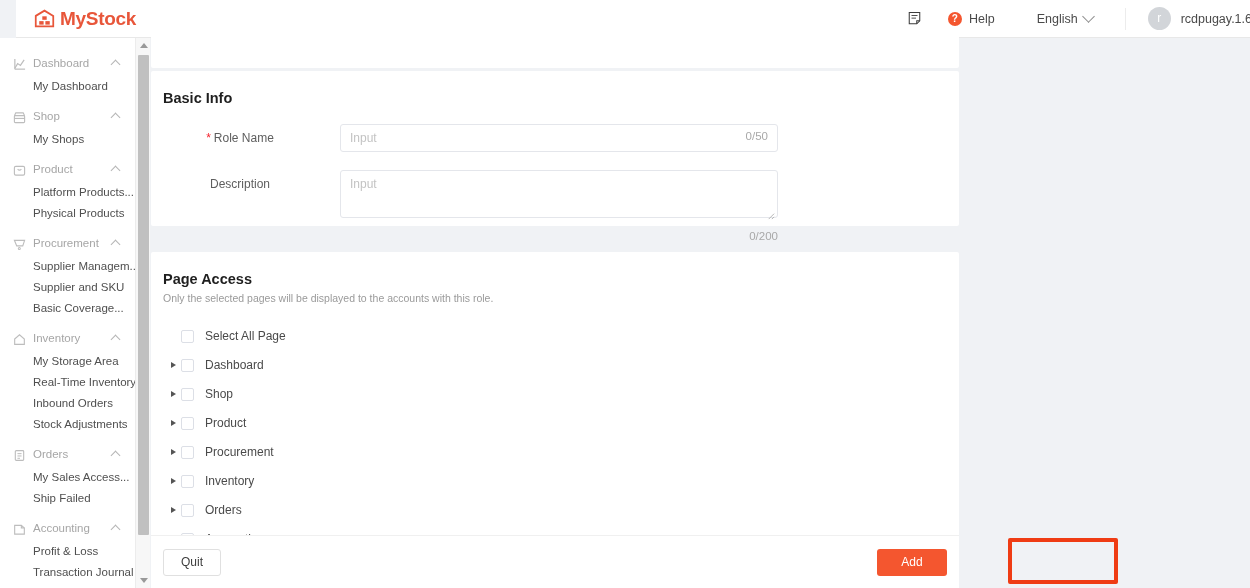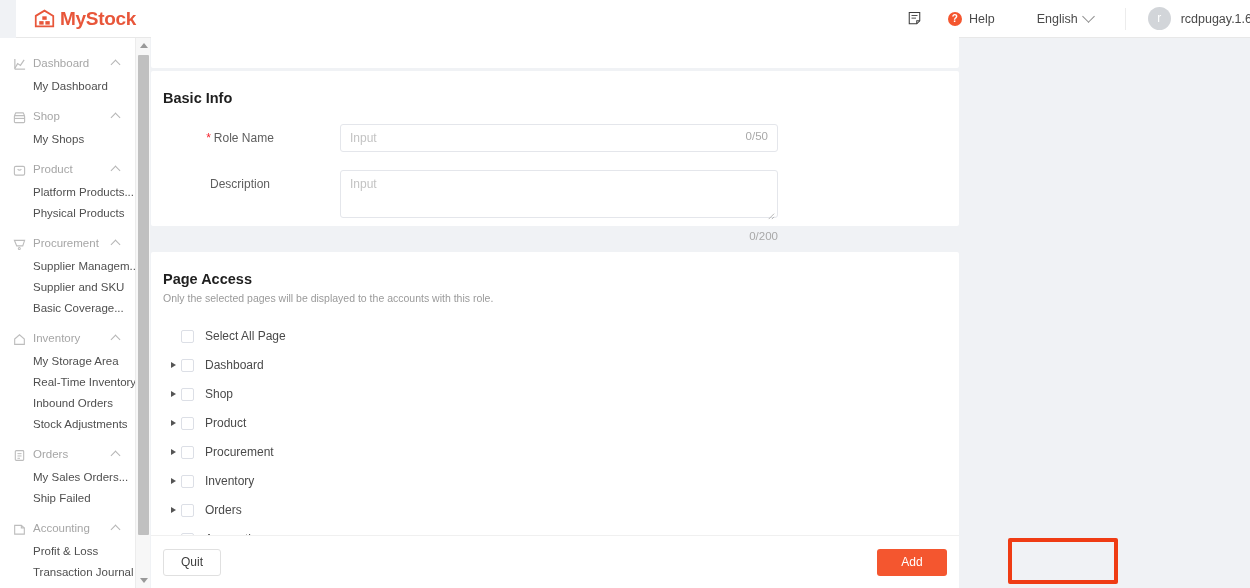--- a/index.html
+++ b/index.html
@@ -341,21 +341,21 @@
         <div class="sb-group-head">
           <span class="sb-gicon"><svg viewBox="0 0 14 14" width="13" height="13">
               <rect x="2.5" y="1.8" width="9" height="10.5" fill="none" stroke="#bdbdbd" stroke-width="1.2" rx="1"></rect>
               <line x1="4.8" y1="5" x2="9.2" y2="5" stroke="#bdbdbd" stroke-width="1.1"></line>
               <line x1="4.8" y1="7.5" x2="9.2" y2="7.5" stroke="#bdbdbd" stroke-width="1.1"></line>
               <line x1="4.8" y1="10" x2="7.5" y2="10" stroke="#bdbdbd" stroke-width="1.1"></line>
             </svg></span>
           <span class="sb-gtitle">Orders</span>
           <span class="sb-caret"></span>
         </div>
-        <div class="sb-item">My Sales Orders...</div>
+        <div class="sb-item">My Sales Access...</div>
         <div class="sb-item">Ship Failed</div>
       </div>
       <div class="sb-group">
         <div class="sb-group-head">
           <span class="sb-gicon"><svg viewBox="0 0 14 14" width="13" height="13">
               <path d="M1.8 2.5 H9 L12.2 5.3 V12 H1.8 Z" fill="none" stroke="#bdbdbd" stroke-width="1.2"></path>
               <path d="M9 2.5 V5.3 H12.2" fill="none" stroke="#bdbdbd" stroke-width="1.2"></path>
             </svg></span>
           <span class="sb-gtitle">Accounting</span>
           <span class="sb-caret"></span>

